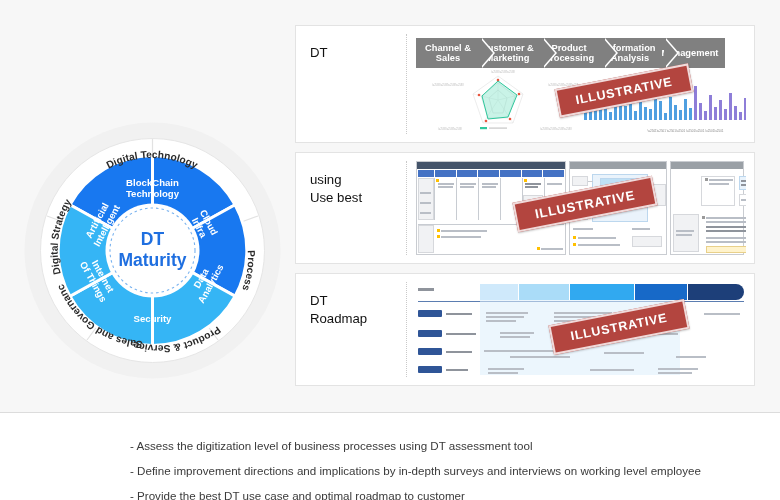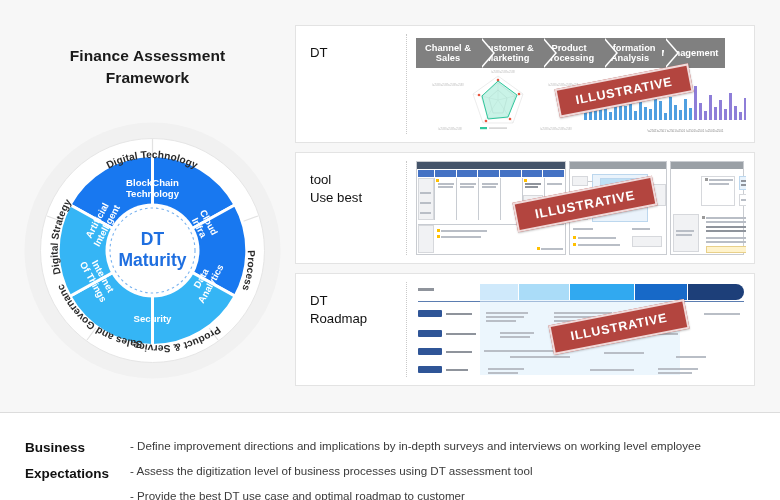--- a/index.html
+++ b/index.html
@@ -109,24 +109,20 @@
   }
   .be-list{position:absolute;left:130px;top:20px;right:20px;}
   .be-item{font-size:11.6px;line-height:25px;color:#3a3a3a;}
 </style>
 </head>
 <body>
 
 <div class="page">
 
   <div class="left">
-    <div class="fw-title">
-      <div>Finance Assessment</div>
-      <div>Framework</div>
-    </div>
 
     <div class="wheel-wrap">
       <svg width="265" height="265" viewBox="0 0 265 265">
         <defs>
           <path id="oTop" d="M 40,132 A 92,92 0 0 1 224,132"></path>
           <path id="oRight" d="M 213,89 A 92,92 0 0 1 196,209"></path>
           <path id="oBR" d="M 201,205 A 92,92 0 0 1 110,222"></path>
           <path id="oBL" d="M 120,223 A 92,92 0 0 1 42,163"></path>
           <path id="oLeft" d="M 42,160 A 92,92 0 0 1 54,80"></path>
         </defs>
@@ -317,21 +313,21 @@
           </div>
 
           <div class="stamp" style="left:142px;top:6px;width:132px;height:25px;font-size:12.5px;">ILLUSTRATIVE</div>
         </div>
       </div>
     </div>
 
     <div class="panel" style="height:112px;">
       <div class="divider"></div>
       <div class="panel-label">
-        <div>tool</div>
+        <div>using</div>
         <div>Use best</div>
       </div>
       <div class="panel-body">
         <div class="uc">
 
           <div class="uc-pane" style="left:2px;width:150px;">
             <div class="uc-head blue"></div>
             <div style="position:absolute;left:0;right:0;top:7px;height:8px;display:flex;gap:1px;padding:1px;box-sizing:border-box;">
               <div class="uc-cellhead" style="flex:0 0 16px;"></div>
               <div class="uc-cellhead" style="flex:1;"></div>
@@ -481,24 +477,20 @@
           <div class="txt" style="left:244px;top:86px;width:40px;"></div>
           <div class="txt" style="left:244px;top:90px;width:34px;"></div>
 
           <div class="stamp" style="left:136px;top:30px;width:134px;height:26px;font-size:12.5px;">ILLUSTRATIVE</div>
         </div>
       </div>
     </div>
   </div>
 
   <div class="bottom">
-    <div class="be-title">
-      <div>Business</div>
-      <div>Expectations</div>
-    </div>
     <div class="be-list">
+      <div class="be-item">- Assess the digitization level of business processes using DT assessment tool</div>
       <div class="be-item">- Define improvement directions and implications by in-depth surveys and interviews on working level employee</div>
-      <div class="be-item">- Assess the digitization level of business processes using DT assessment tool</div>
       <div class="be-item">- Provide the best DT use case and optimal roadmap to customer</div>
     </div>
   </div>
 
 </div>
 
 </body></html>

